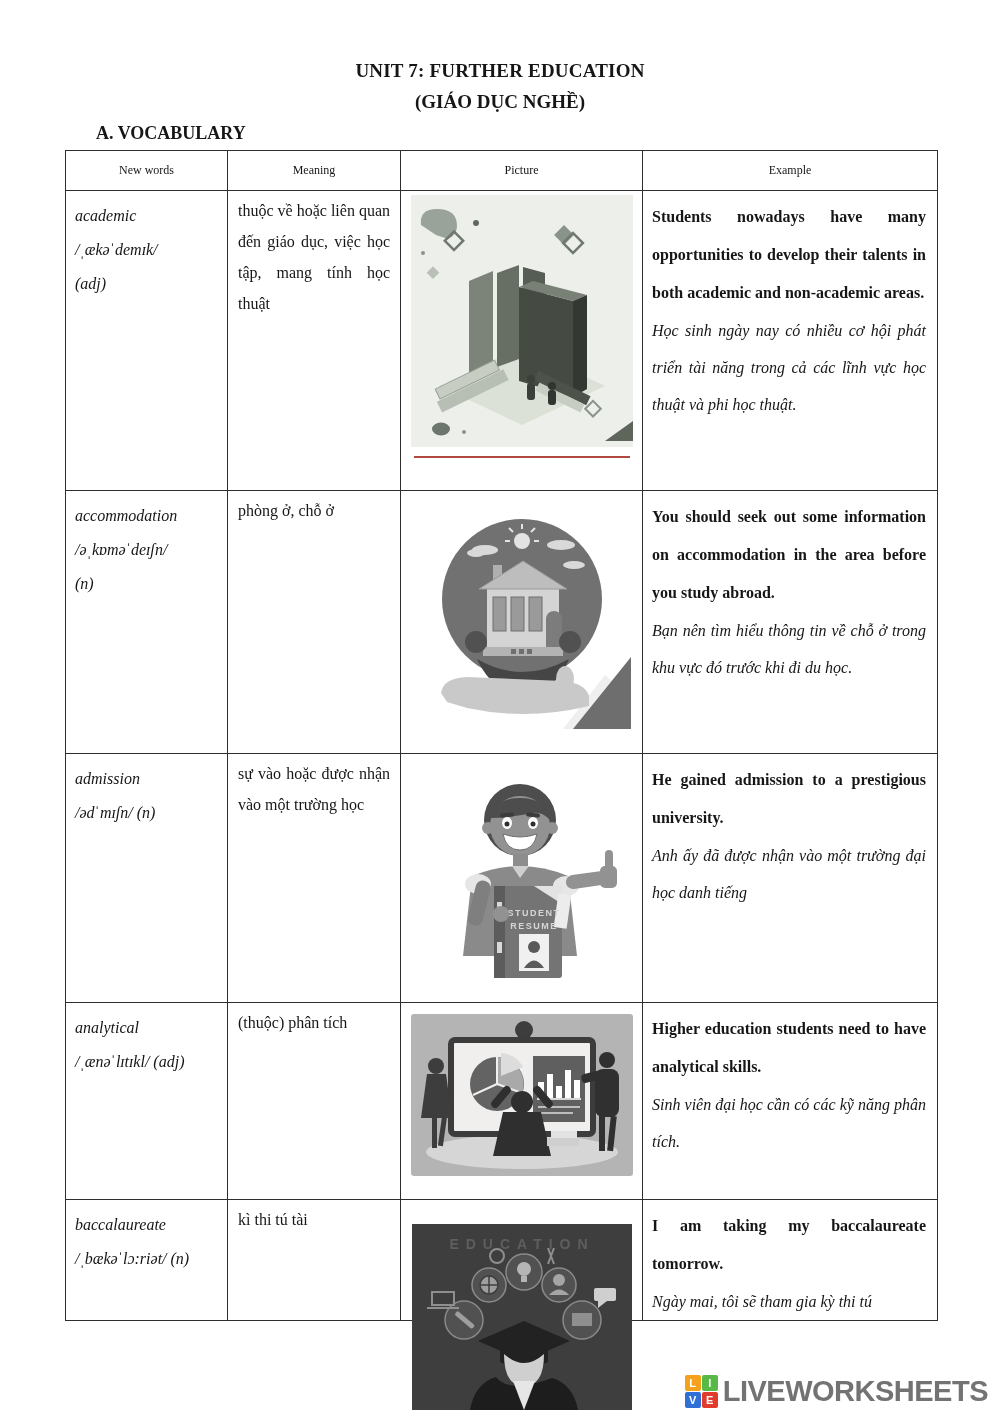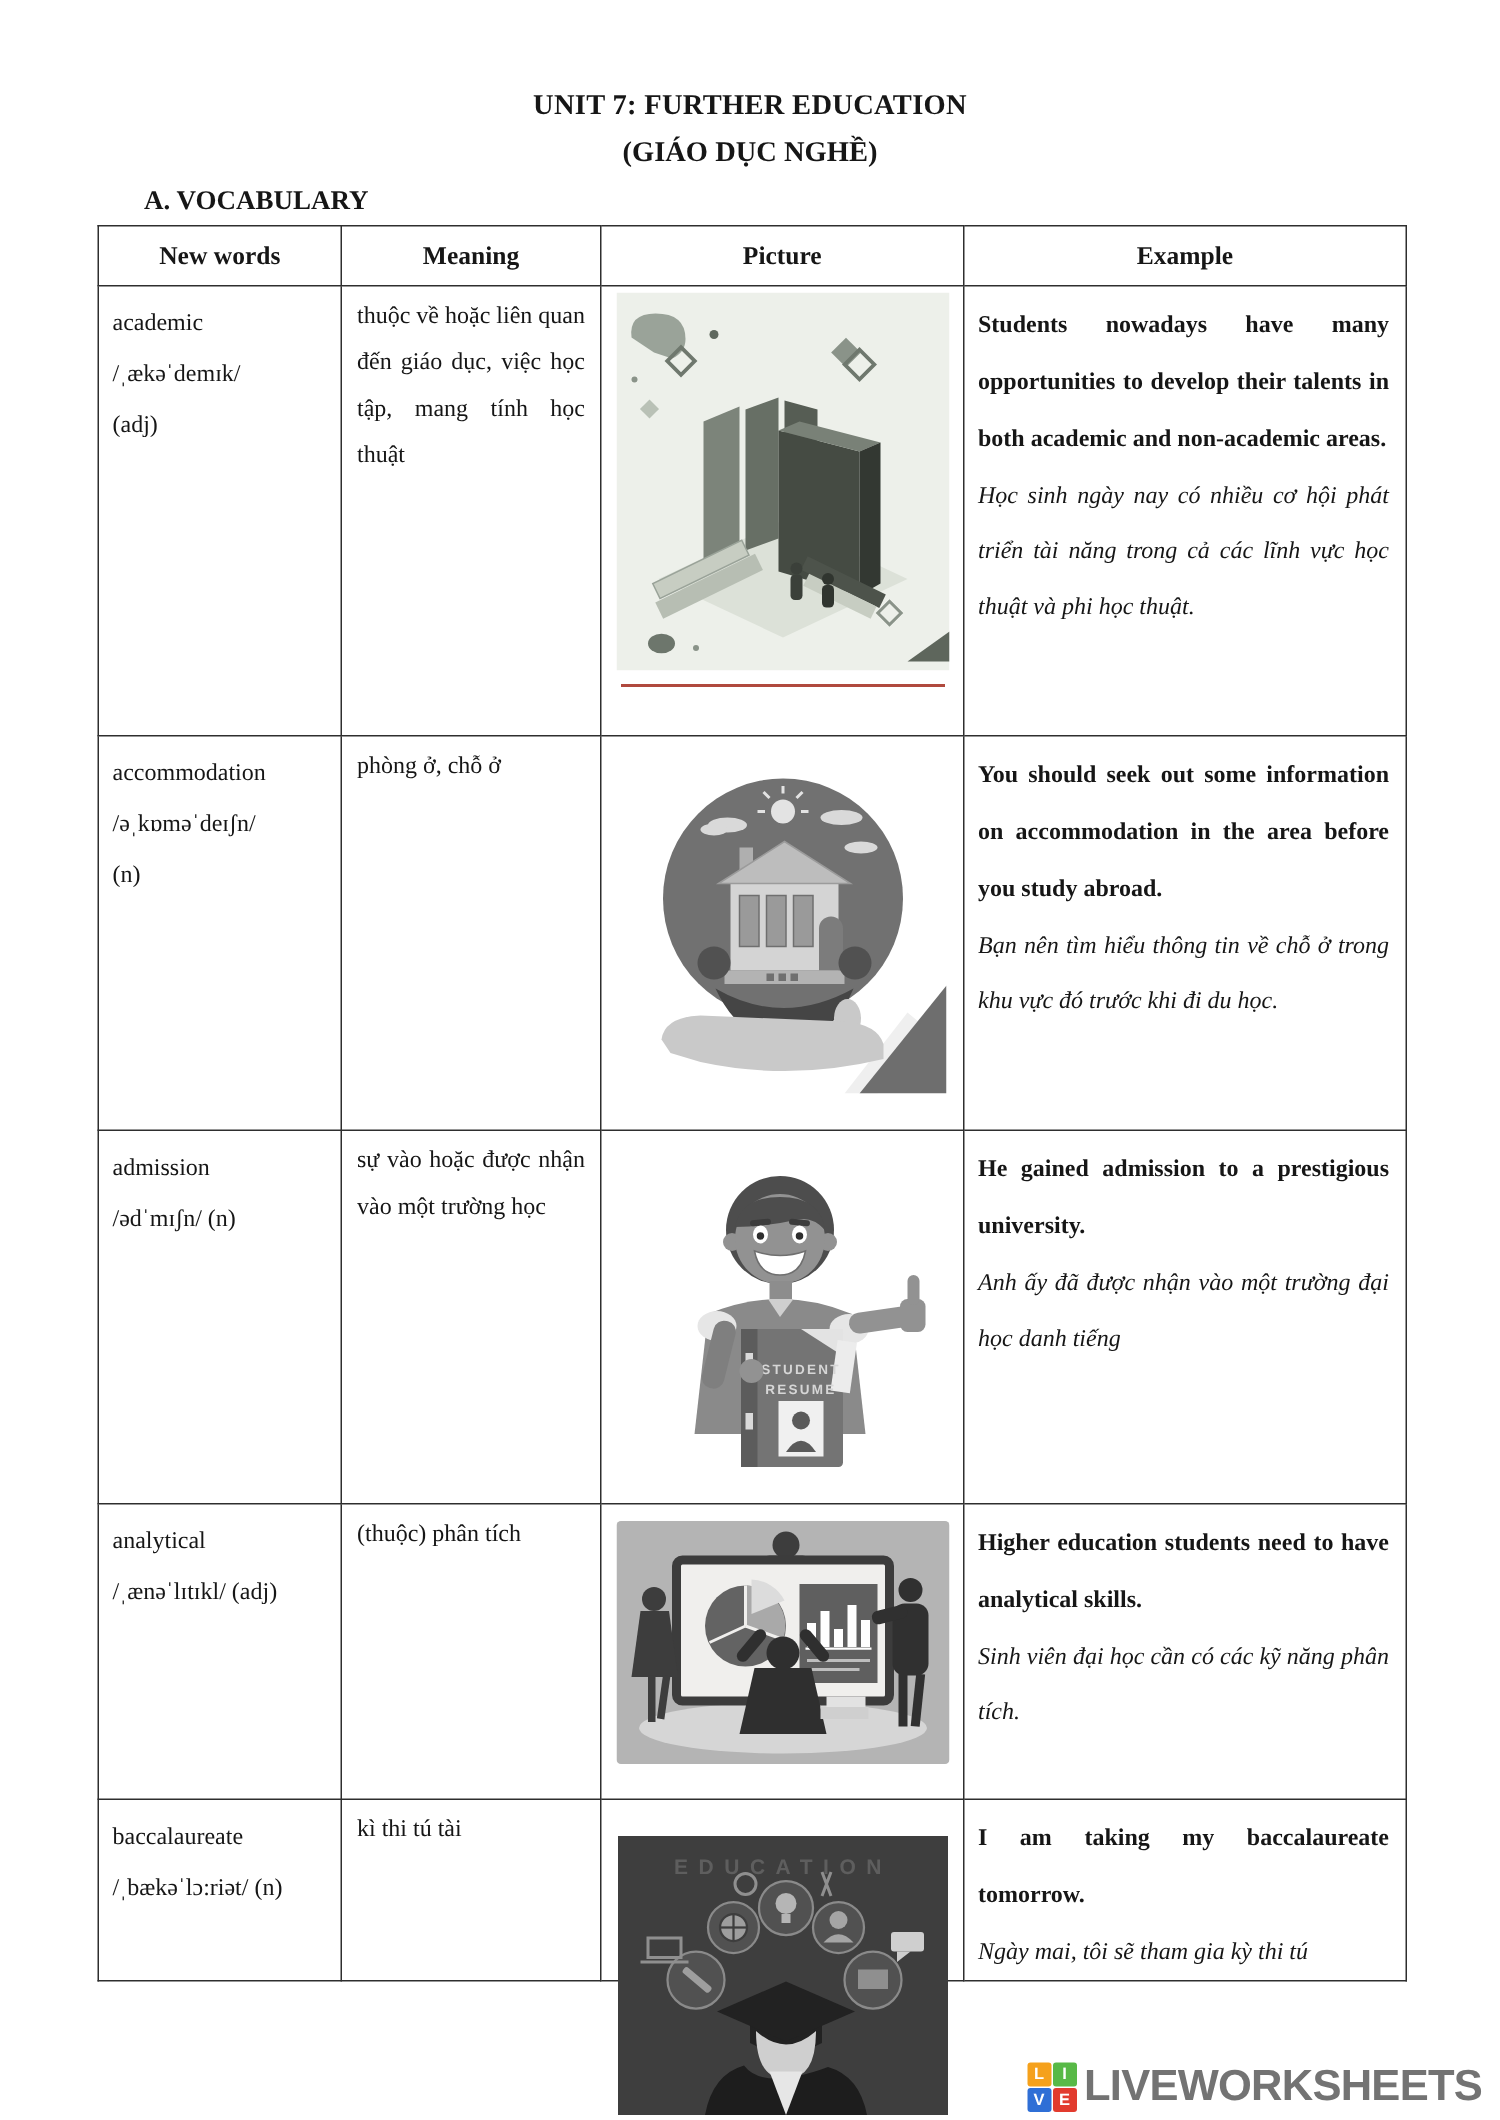--- a/index.html
+++ b/index.html
@@ -15,27 +15,27 @@
 
   table.vocab {
     margin-left:65px; width:872px; border-collapse:collapse; table-layout:fixed;
   }
   table.vocab col.c1{width:162px} table.vocab col.c2{width:173px}
   table.vocab col.c3{width:242px} table.vocab col.c4{width:295px}
   table.vocab th, table.vocab td {
     border:1.5px solid #2e2e2e; vertical-align:top; overflow:visible;
   }
   table.vocab th {
-    height:40px; font-size:17px; font-weight:bold; vertical-align:middle;
+    height:40px; font-size:12px; font-weight:normal; vertical-align:middle;
   }
   tr.row-1{height:300px} tr.row-2{height:263px} tr.row-3{height:249px}
   tr.row-4{height:197px} tr.row-5{height:121px}
 
   td.word-cell { padding:8px 8px 0 9px; font-size:16px; }
-  td.word-cell div { line-height:34px; white-space:nowrap; }
+  td.word-cell div { line-height:34px; white-space:nowrap;font-style:italic; }
   td.meaning-cell { padding:4px 10px 0 10px; font-size:16px; text-align:justify; }
   td.meaning-cell div { line-height:31px; }
   td.picture-cell { padding:4px 0 0 0; text-align:right; position:relative; }
   td.picture-cell svg { display:block; margin:0 auto; }
   td.example-cell { padding:7px 11px 0 9px; font-size:16px; }
   .ex-en { font-weight:bold; line-height:38px; text-align:justify; }
   .ex-vi { font-style:italic; line-height:37px; text-align:justify; }
 
   .red-underline { width:216px; margin:9px auto 0 auto; border-top:2.5px solid #b0493e; }
 

